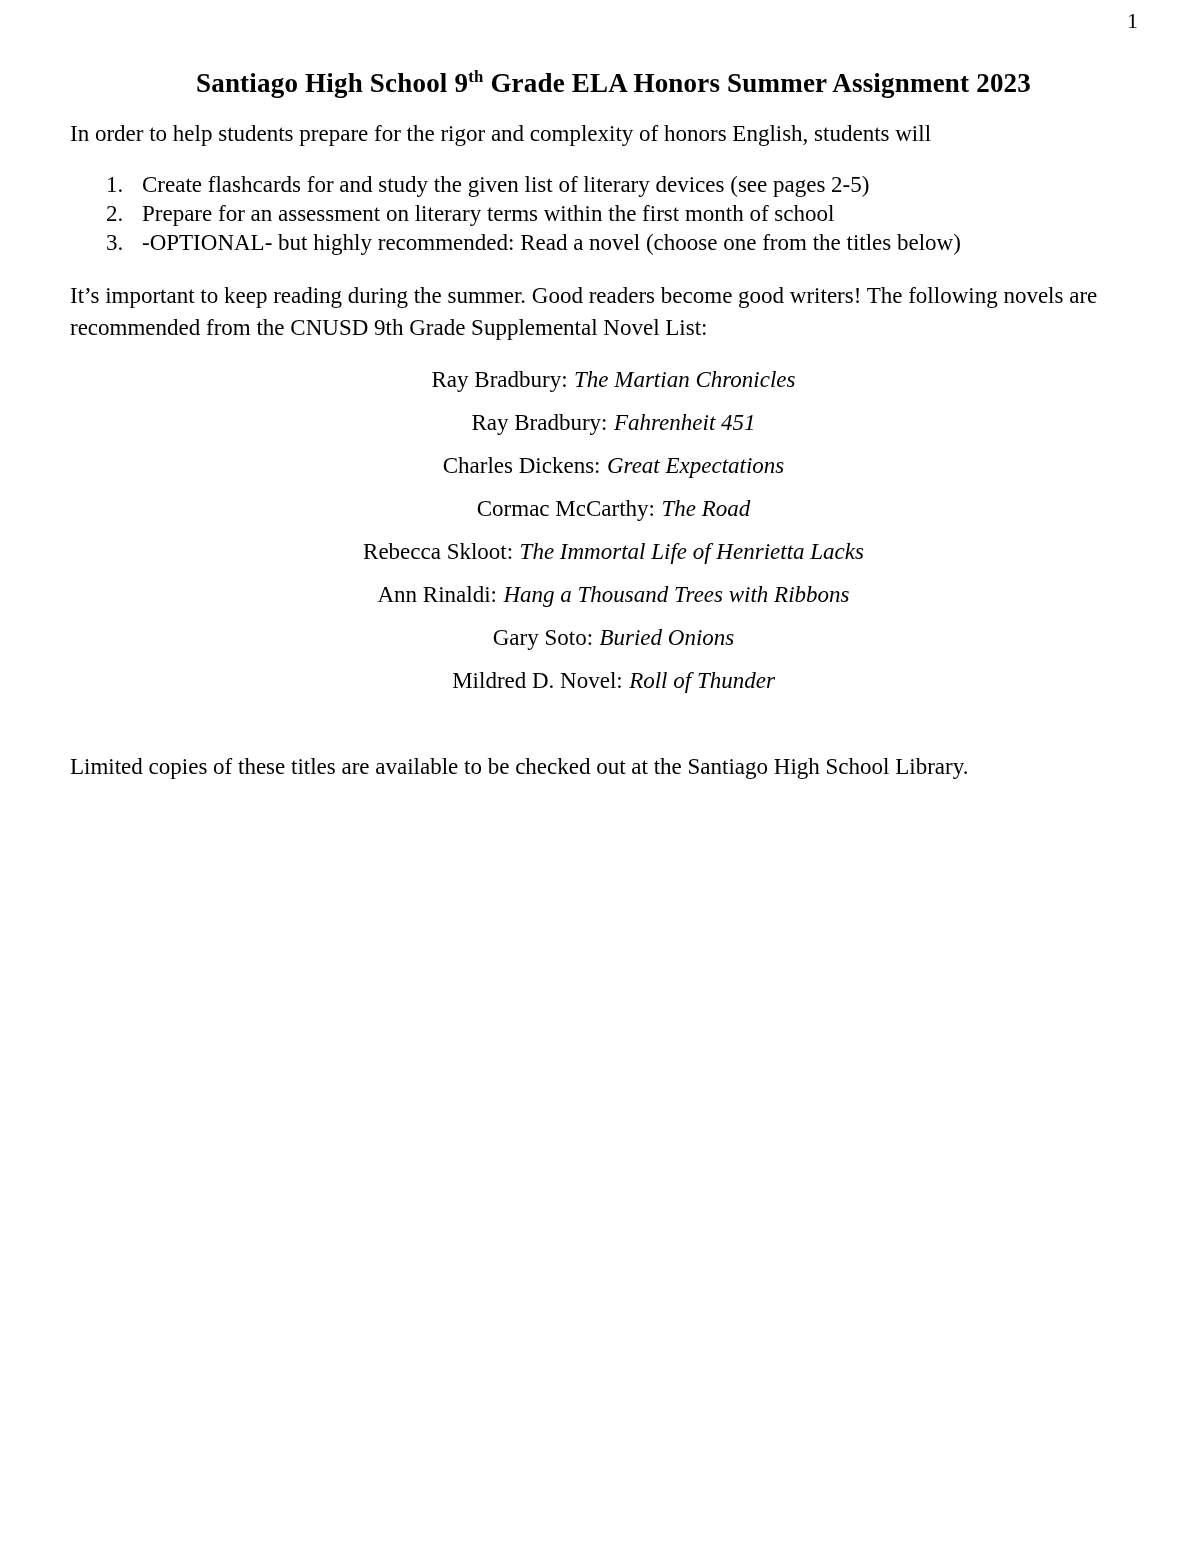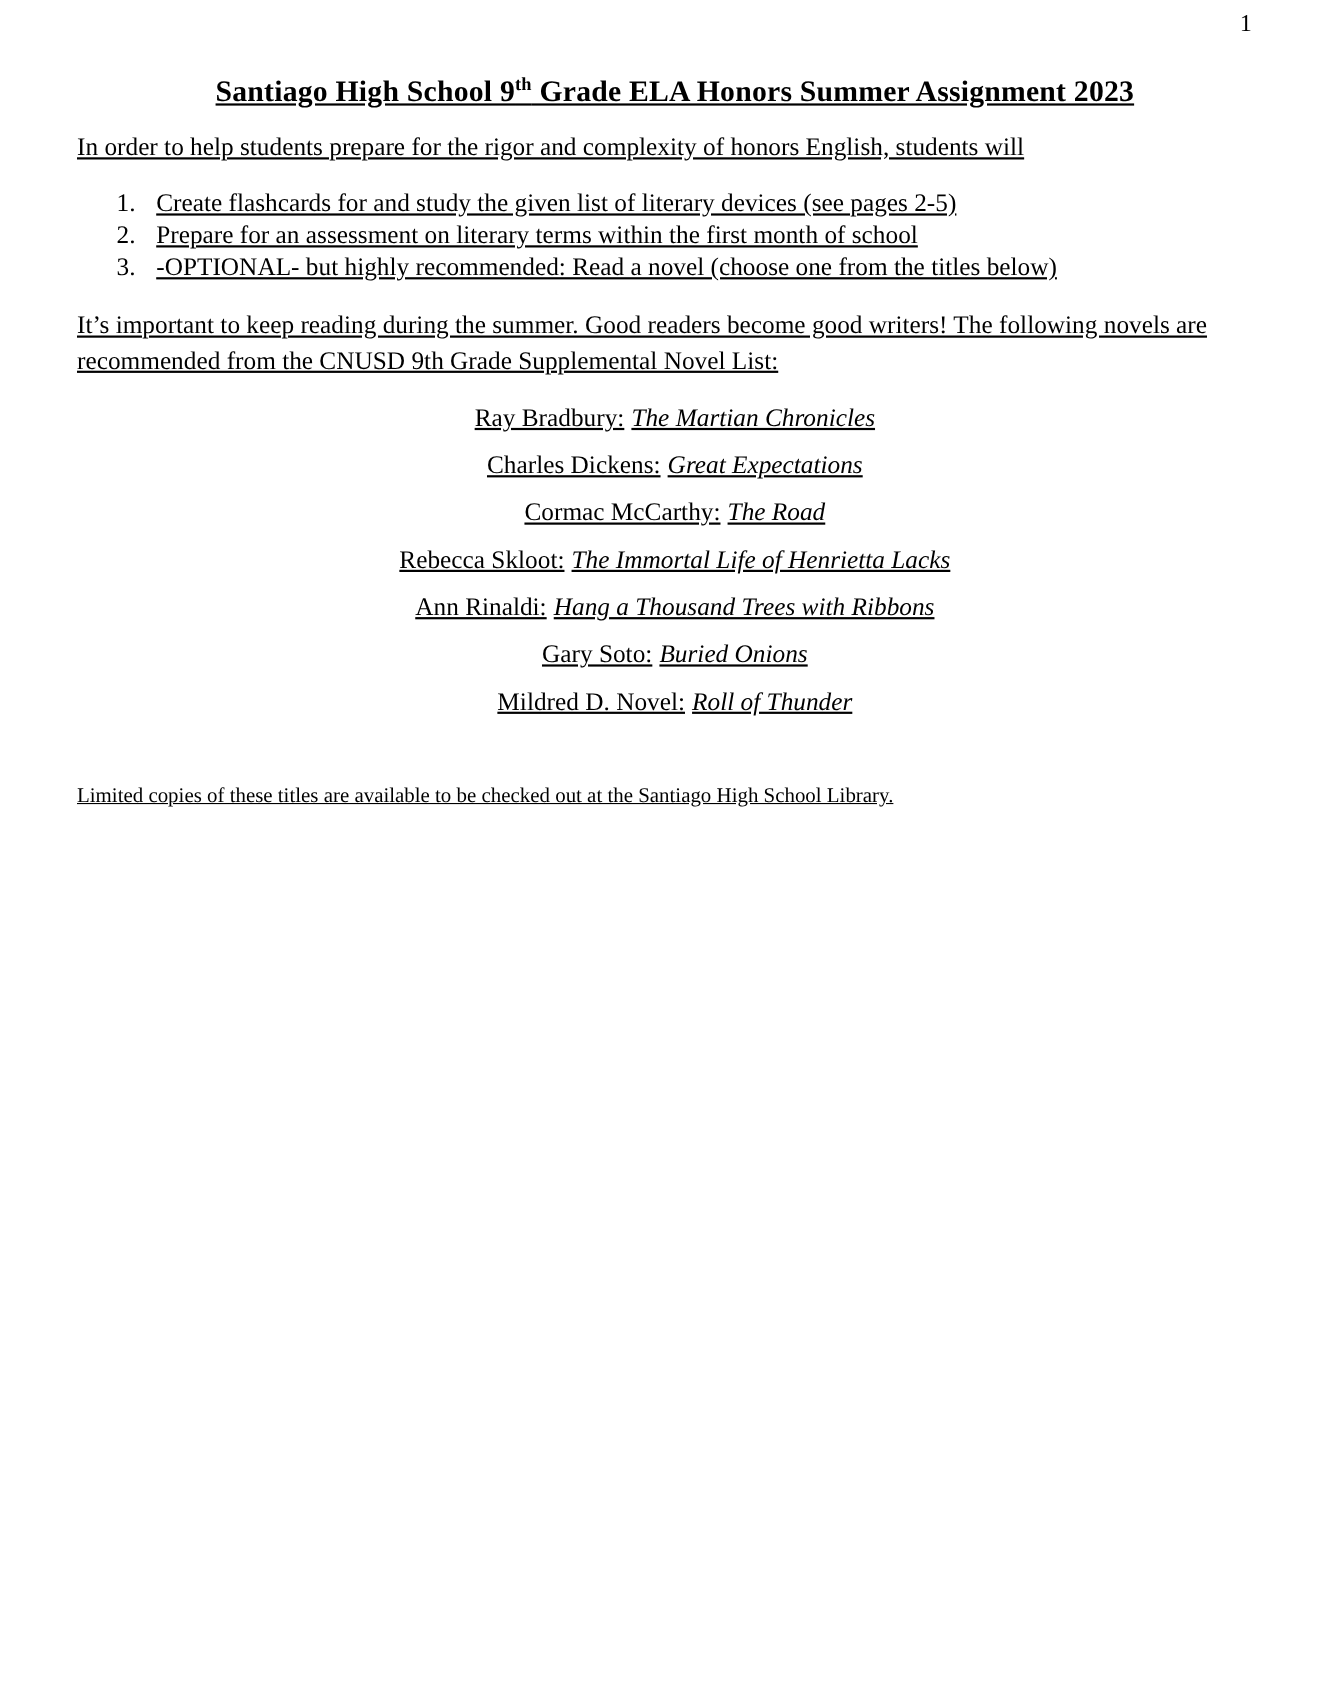--- a/index.html
+++ b/index.html
@@ -12,21 +12,21 @@
     font-family: "Liberation Serif", "DejaVu Serif", serif;
     overflow: hidden;
   }
   .page-number {
     position: absolute;
     top: 8px;
     right: 62px;
     font-size: 22px;
     line-height: 26px;
   }
-  .content { padding: 68px 43px 0 70px; text-decoration: underline; }
+  .content { padding: 68px 43px 0 70px; }
   .doc-title {
     margin: 0;
     font-size: 27px;
     font-weight: bold;
     text-align: center;
     line-height: 30px;
     letter-spacing: 0.2px;
   }
   .doc-title sup {
     font-size: 0.62em;
@@ -56,21 +56,21 @@
     font-size: 23px;
     line-height: 33px;
     text-align: center;
   }
   .book .book-title {
     font-style: italic;
     margin-left: 0.28em;
   }
   .footer-note {
     margin: 54px 0 0 0;
-    font-size: 19px;
+    font-size: 23px;
     line-height: 32px;
   }
 </style>
 </head>
 <body>
 
 <div class="page">
   <div class="page-number">1</div>
 
   <div class="content">
@@ -91,20 +91,21 @@
       <div class="task">
         <span class="task-num">3.</span>
         <span class="task-text">-OPTIONAL- but highly recommended: Read a novel (choose one from the titles below)</span>
       </div>
     </div>
 
     <p class="reading-note">It’s important to keep reading during the summer. Good readers become good writers! The following novels are recommended from the CNUSD 9th Grade Supplemental Novel List:</p>
 
     <div class="book-list">
       <p class="book"><span class="book-author">Ray Bradbury:</span><span class="book-title">The Martian Chronicles</span></p>
+      <p class="book"><span class="book-author">Ray Bradbury:</span><span class="book-title">Fahrenheit 451</span></p>
       <p class="book"><span class="book-author">Charles Dickens:</span><span class="book-title">Great Expectations</span></p>
       <p class="book"><span class="book-author">Cormac McCarthy:</span><span class="book-title">The Road</span></p>
       <p class="book"><span class="book-author">Rebecca Skloot:</span><span class="book-title">The Immortal Life of Henrietta Lacks</span></p>
       <p class="book"><span class="book-author">Ann Rinaldi:</span><span class="book-title">Hang a Thousand Trees with Ribbons</span></p>
       <p class="book"><span class="book-author">Gary Soto:</span><span class="book-title">Buried Onions</span></p>
       <p class="book"><span class="book-author">Mildred D. Novel:</span><span class="book-title">Roll of Thunder</span></p>
     </div>
 
     <p class="footer-note">Limited copies of these titles are available to be checked out at the Santiago High School Library.</p>
 

